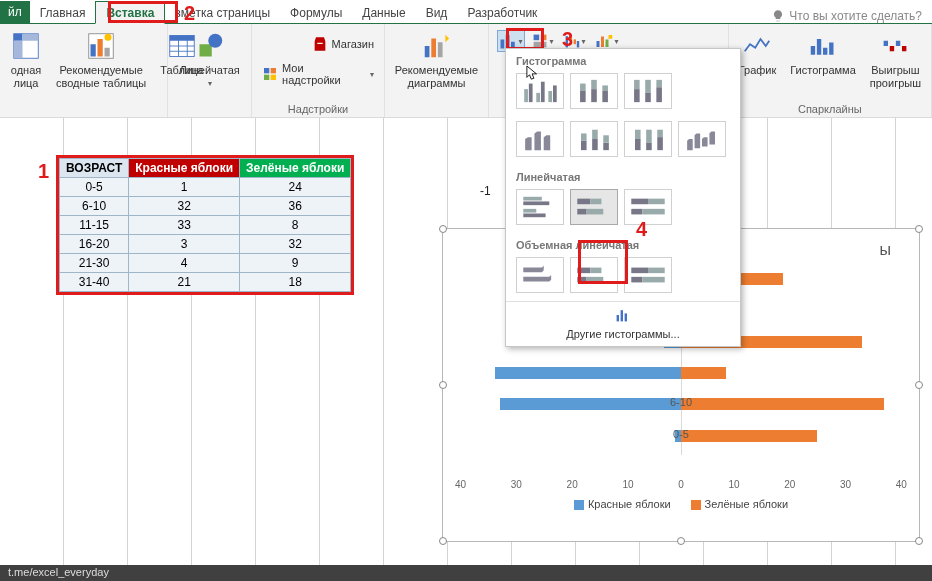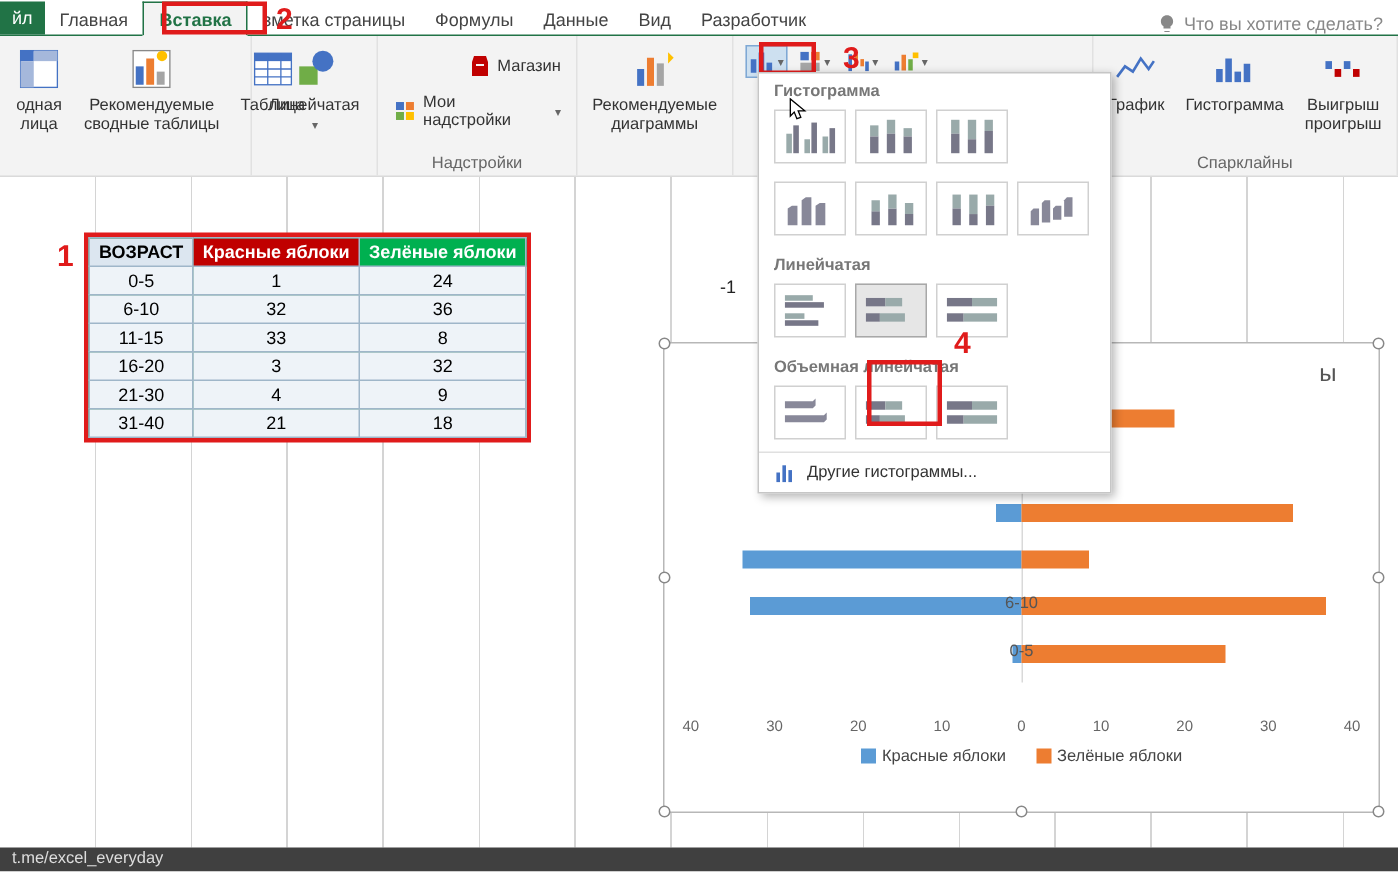--- a/index.html
+++ b/index.html
@@ -43,21 +43,21 @@
   
   .anno { position: absolute; color: #e01b1b; font-size: 20px; font-weight: 700; }
   .anno-box { position: absolute; border: 3px solid #e01b1b; pointer-events: none; }
 
   
   .gallery { position: absolute; top: 48px; left: 505px; width: 236px; background: #fff; border: 1px solid #c6c6c6; box-shadow: 2px 2px 6px rgba(0,0,0,.3); z-index: 5; }
   .gallery-section-label { font-size: 11px; color: #777; padding: 6px 10px 2px; font-weight: 600; }
   .gallery-row { display: flex; gap: 6px; padding: 4px 10px 8px; }
   .gallery-item { width: 48px; height: 36px; border: 1px solid #d0d0d0; display: flex; align-items: center; justify-content: center; cursor: pointer; background: #fff; }
   .gallery-item.hilite { background: #e6e6e6; border: 1px solid #a8a8a8; }
-  .gallery-footer { border-top: 1px solid #e0e0e0; padding: 6px 10px; font-size: 11px; color: #333; display: flex; align-items: center; gap: 6px; cursor: pointer; }
+  .gallery-footer { border-top: 1px solid #e0e0e0; padding: 6px 10px; font-size: 11px; color: #333; display: flex; align-items: center; gap: 6px; cursor: pointer; flex-direction: column; }
 
   
   .chart-box { position: absolute; top: 228px; left: 442px; width: 478px; height: 314px; border: 1px solid #b7b7b7; background: #fff; }
   .chart-handles .h { position: absolute; width: 8px; height: 8px; background: #fff; border: 1px solid #888; border-radius: 50%; }
   .chart-title { text-align: right; font-size: 16px; color: #555; padding: 12px 28px 4px 0; }
   .chart-plot { position: relative; height: 210px; margin: 4px 12px 0 12px; }
   .chart-bar { position: absolute; height: 12px; }
   .chart-bar.blue { background: #5b9bd5; }
   .chart-bar.orange { background: #ed7d31; }
   .chart-cat-label { position: absolute; font-size: 11px; color: #555; left: 50%; transform: translateX(-50%); }

